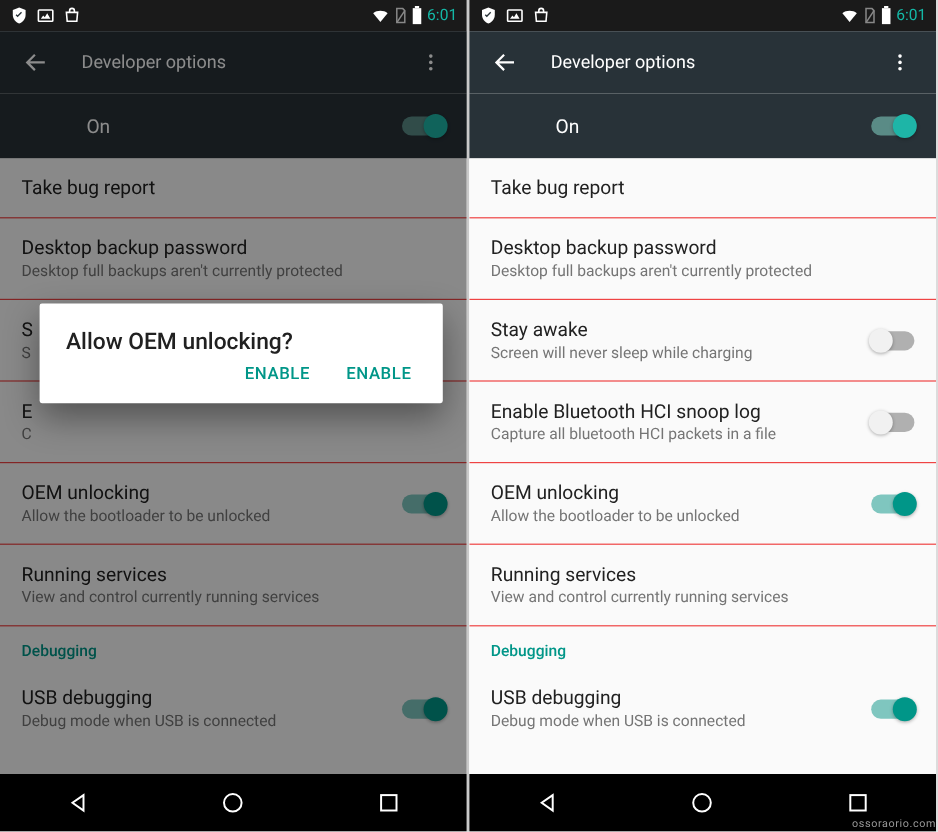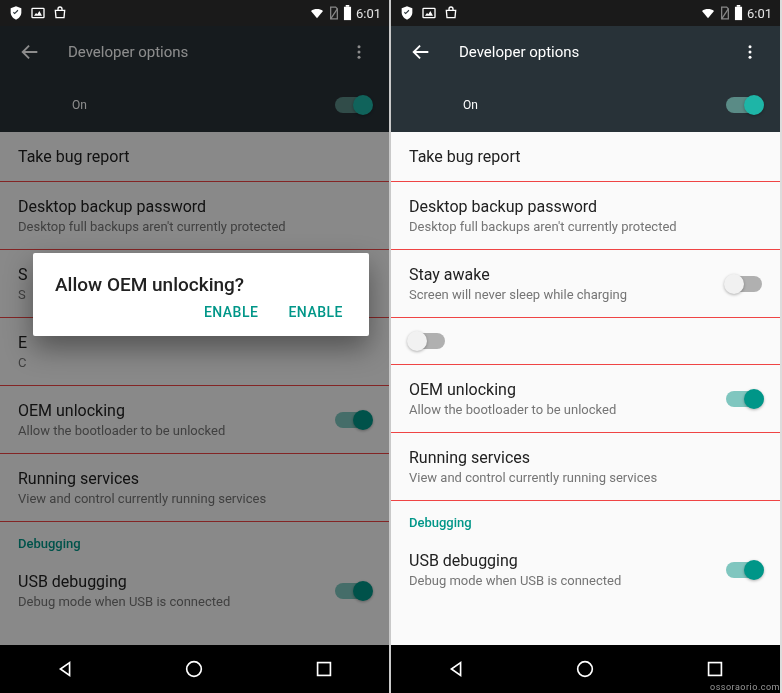--- a/index.html
+++ b/index.html
@@ -21,21 +21,21 @@
     overflow: hidden;
   }
   .phone.left { width: 391px; border-right: 2px solid #c9c9c9; }
   .statusbar {
     height: 26px;
     background: #1a1a1a;
     display: flex;
     align-items: center;
     justify-content: space-between;
     padding: 0 8px;
-    color: #e5e5e5;
+    color: #14b8a6;
     font-size: 13px;
   }
   .status-left { display: flex; align-items: center; gap: 6px; }
   .status-right { display: flex; align-items: center; gap: 4px; }
   .sicon { width: 16px; height: 16px; display: inline-block; }
   .sicon svg { width: 100%; height: 100%; display: block; }
   .appbar {
     background: #283238;
     color: #fff;
     height: 52px;
@@ -56,21 +56,21 @@
     width: 44px; height: 44px;
     display: flex; align-items: center; justify-content: center;
   }
   .onrow {
     background: #283238;
     height: 54px;
     display: flex;
     align-items: center;
     padding: 0 18px 0 72px;
     color: #fff;
-    font-size: 12px;
+    font-size: 16px;
   }
   .onrow .spacer { flex: 1; }
   .content {
     flex: 1;
     background: #fafafa;
     overflow-y: hidden;
   }
   .item {
     padding: 15px 18px;
     border-bottom: 1px solid #ef4444;
@@ -405,20 +405,24 @@
     <div class="item">
       <div class="texts">
         <div class="title">Stay awake</div>
         <div class="subtitle">Screen will never sleep while charging</div>
       </div>
       <div class="toggle off">
           <div class="knob"></div>
         </div>
     </div>
     <div class="item">
+      <div class="texts">
+        <div class="title">Enable Bluetooth HCI snoop log</div>
+        <div class="subtitle">Capture all bluetooth HCI packets in a file</div>
+      </div>
       <div class="toggle off">
           <div class="knob"></div>
         </div>
     </div>
     <div class="item">
       <div class="texts">
         <div class="title">OEM unlocking</div>
         <div class="subtitle">Allow the bootloader to be unlocked</div>
       </div>
       <div class="toggle on">

